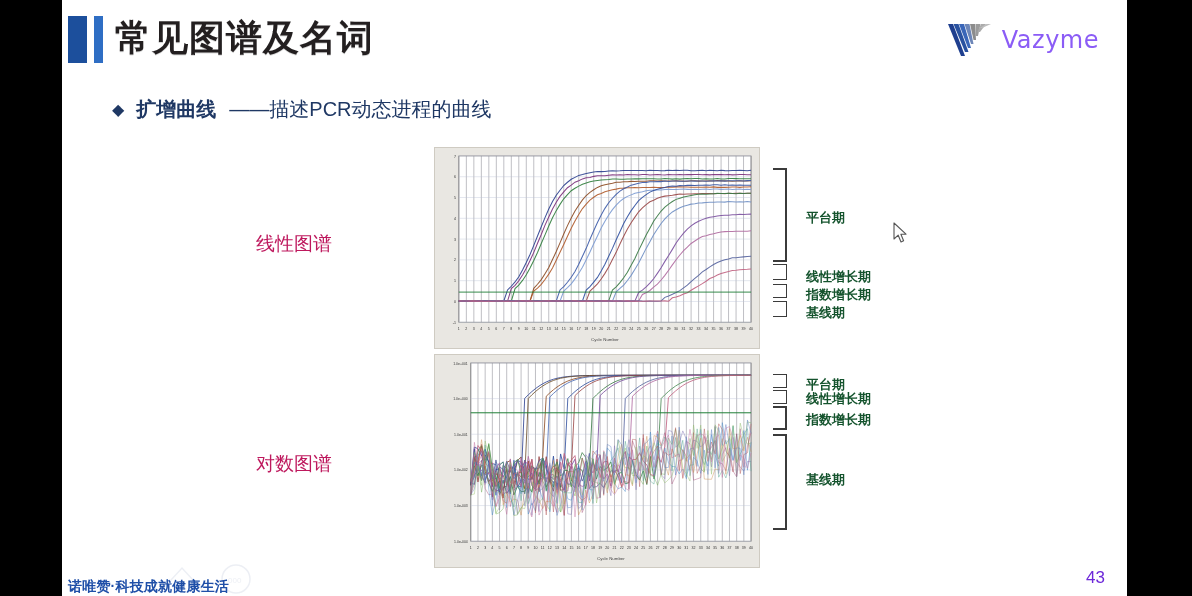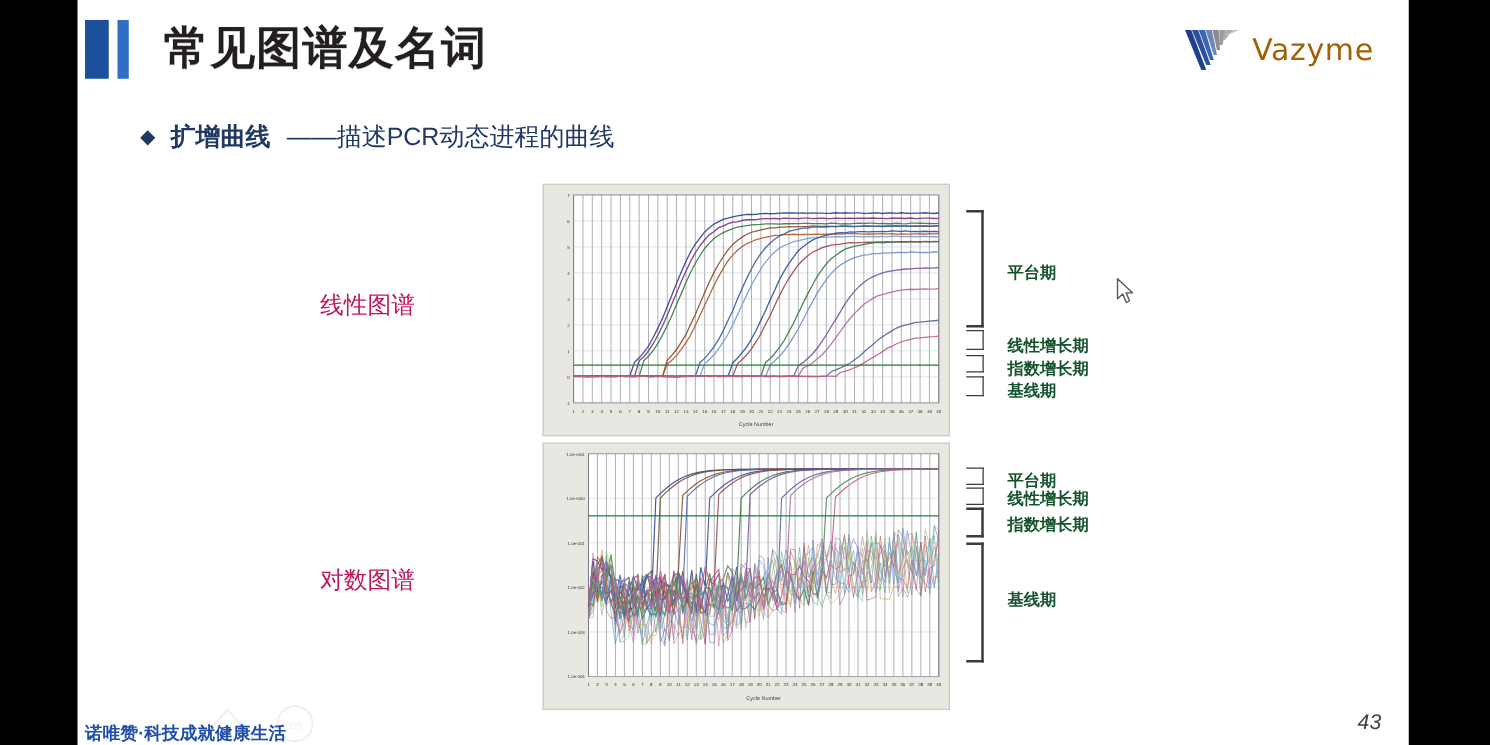--- a/index.html
+++ b/index.html
@@ -26,31 +26,30 @@
   .hdr-bar-thin {
     position: absolute; left: 32px; top: 16px; width: 9px; height: 47px;
     background: #2f6ec4;
   }
   .page-title {
     position: absolute; left: 53px; top: 14px;
     font-size: 36px; font-weight: bold; color: #231f20;
     letter-spacing: 1px; line-height: 48px;
     white-space: nowrap;
     text-shadow: 0 1px 0 rgba(0,0,0,.15);
-    margin-left: 16px;
   }
 
   
   .logo-wrap {
     position: absolute; right: 28px; top: 22px;
     display: flex; align-items: center; gap: 9px;
   }
   .logo-mark { width: 47px; height: 36px; display: block; }
   .logo-text {
-    font-size: 24px; color: #a16207; letter-spacing: .5px;
+    font-size: 24px; color: #8b5cf6; letter-spacing: .5px;
     font-family: "DejaVu Sans", sans-serif; font-weight: 500;
   }
 
   
   .subtitle {
     position: absolute; left: 50px; top: 96px;
     display: flex; align-items: center; gap: 12px;
     color: #1f3864; font-size: 20px; white-space: nowrap;
   }
   .diamond-icon { font-size: 16px; color: #1f3864; line-height: 1; }
@@ -98,21 +97,21 @@
     color: #1f4fa8; font-weight: bold; line-height: 16px;
   }
   .footer .cn { font-size: 14px; letter-spacing: .2px; margin-top: 32px; }
   .footer .en { font-size: 15px; letter-spacing: .1px; }
   .watermark {
     position: absolute; left: 92px; bottom: 0px;
     width: 200px; height: 34px; opacity: .18; pointer-events: none;
   }
   .page-num {
     position: absolute; right: 22px; bottom: 8px;
-    font-size: 17px; color: #404040; font-style: italic;
+    font-size: 17px; color: #6d28d9;
   }
 
   
   .cursor { position: absolute; left: 893px; top: 222px; width: 16px; height: 22px; }
 </style>
 </head>
 <body>
 
 <div id="screen">
   <div id="slide">

